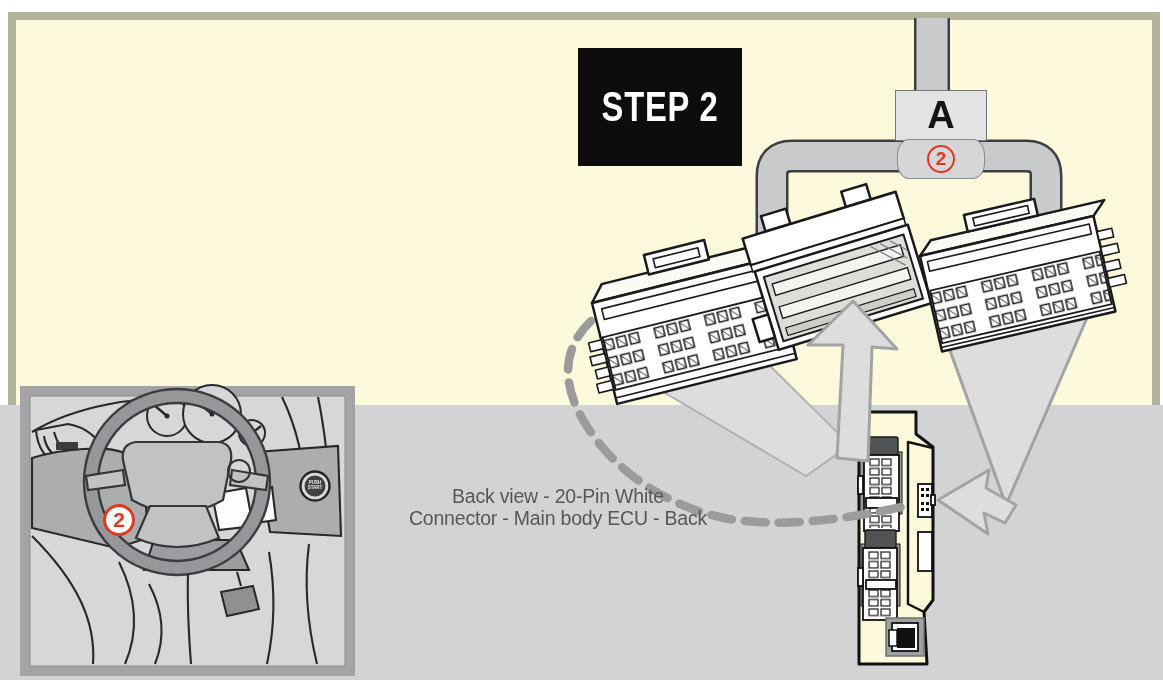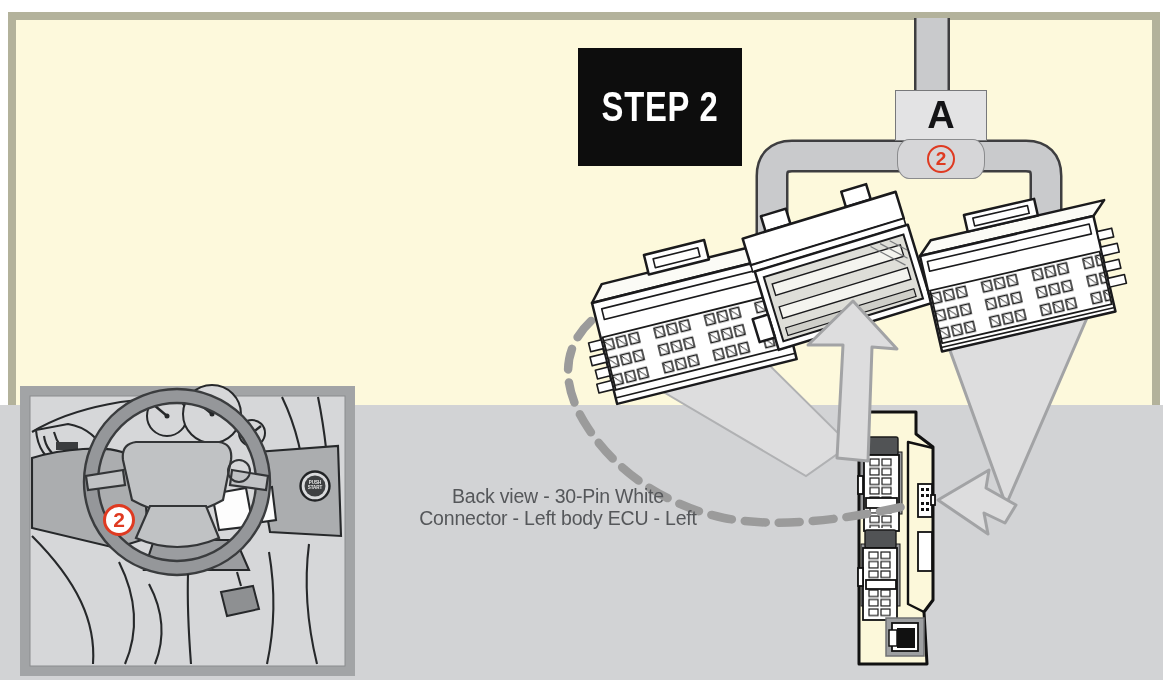--- a/index.html
+++ b/index.html
@@ -274,19 +274,19 @@
   <span>A</span>
 </div>
 
 <div class="sleeve">
   <span class="callout on-sleeve">2</span>
 </div>
 
 <div class="callout on-dash">2</div>
 
 <div class="note">
-  <div>Back view - 30-Pin White</div>
-  <div>Connector - Left body ECU - Left</div>
+  <div>Back view - 20-Pin White</div>
+  <div>Connector - Main body ECU - Back</div>
 </div>
 
 <div class="pushstart">PUSH START</div>
 
 </div>
 
 </body></html>

